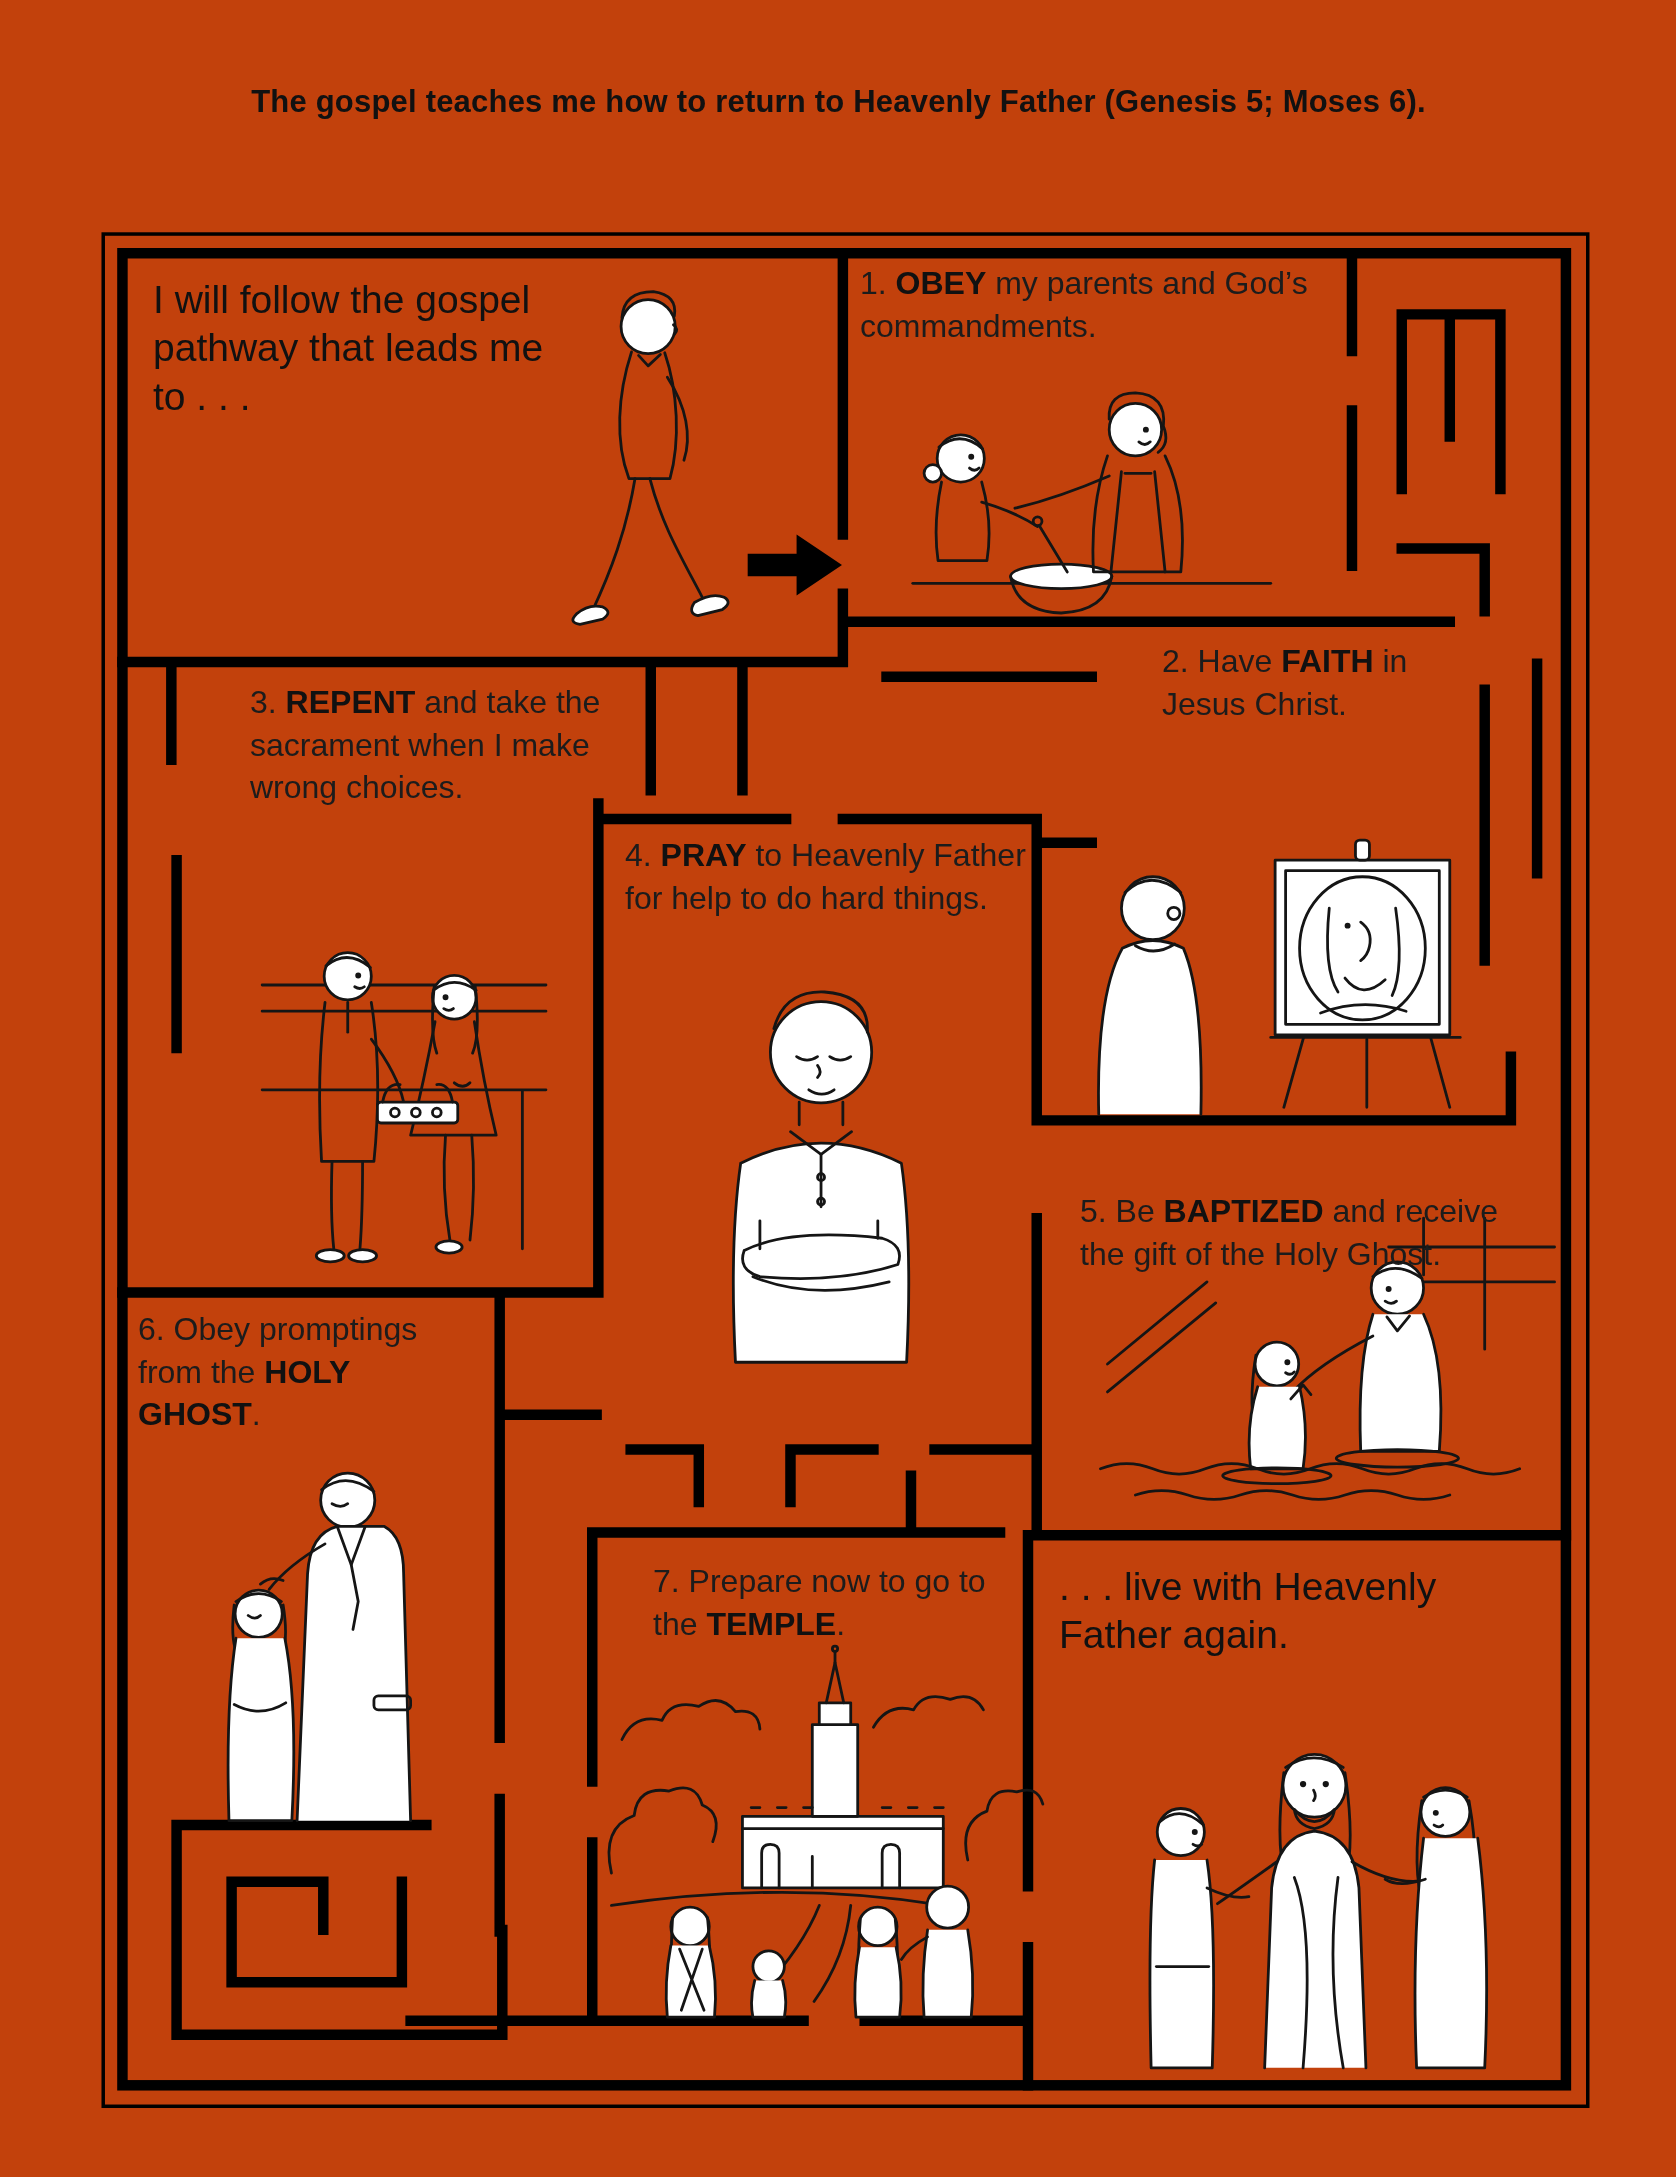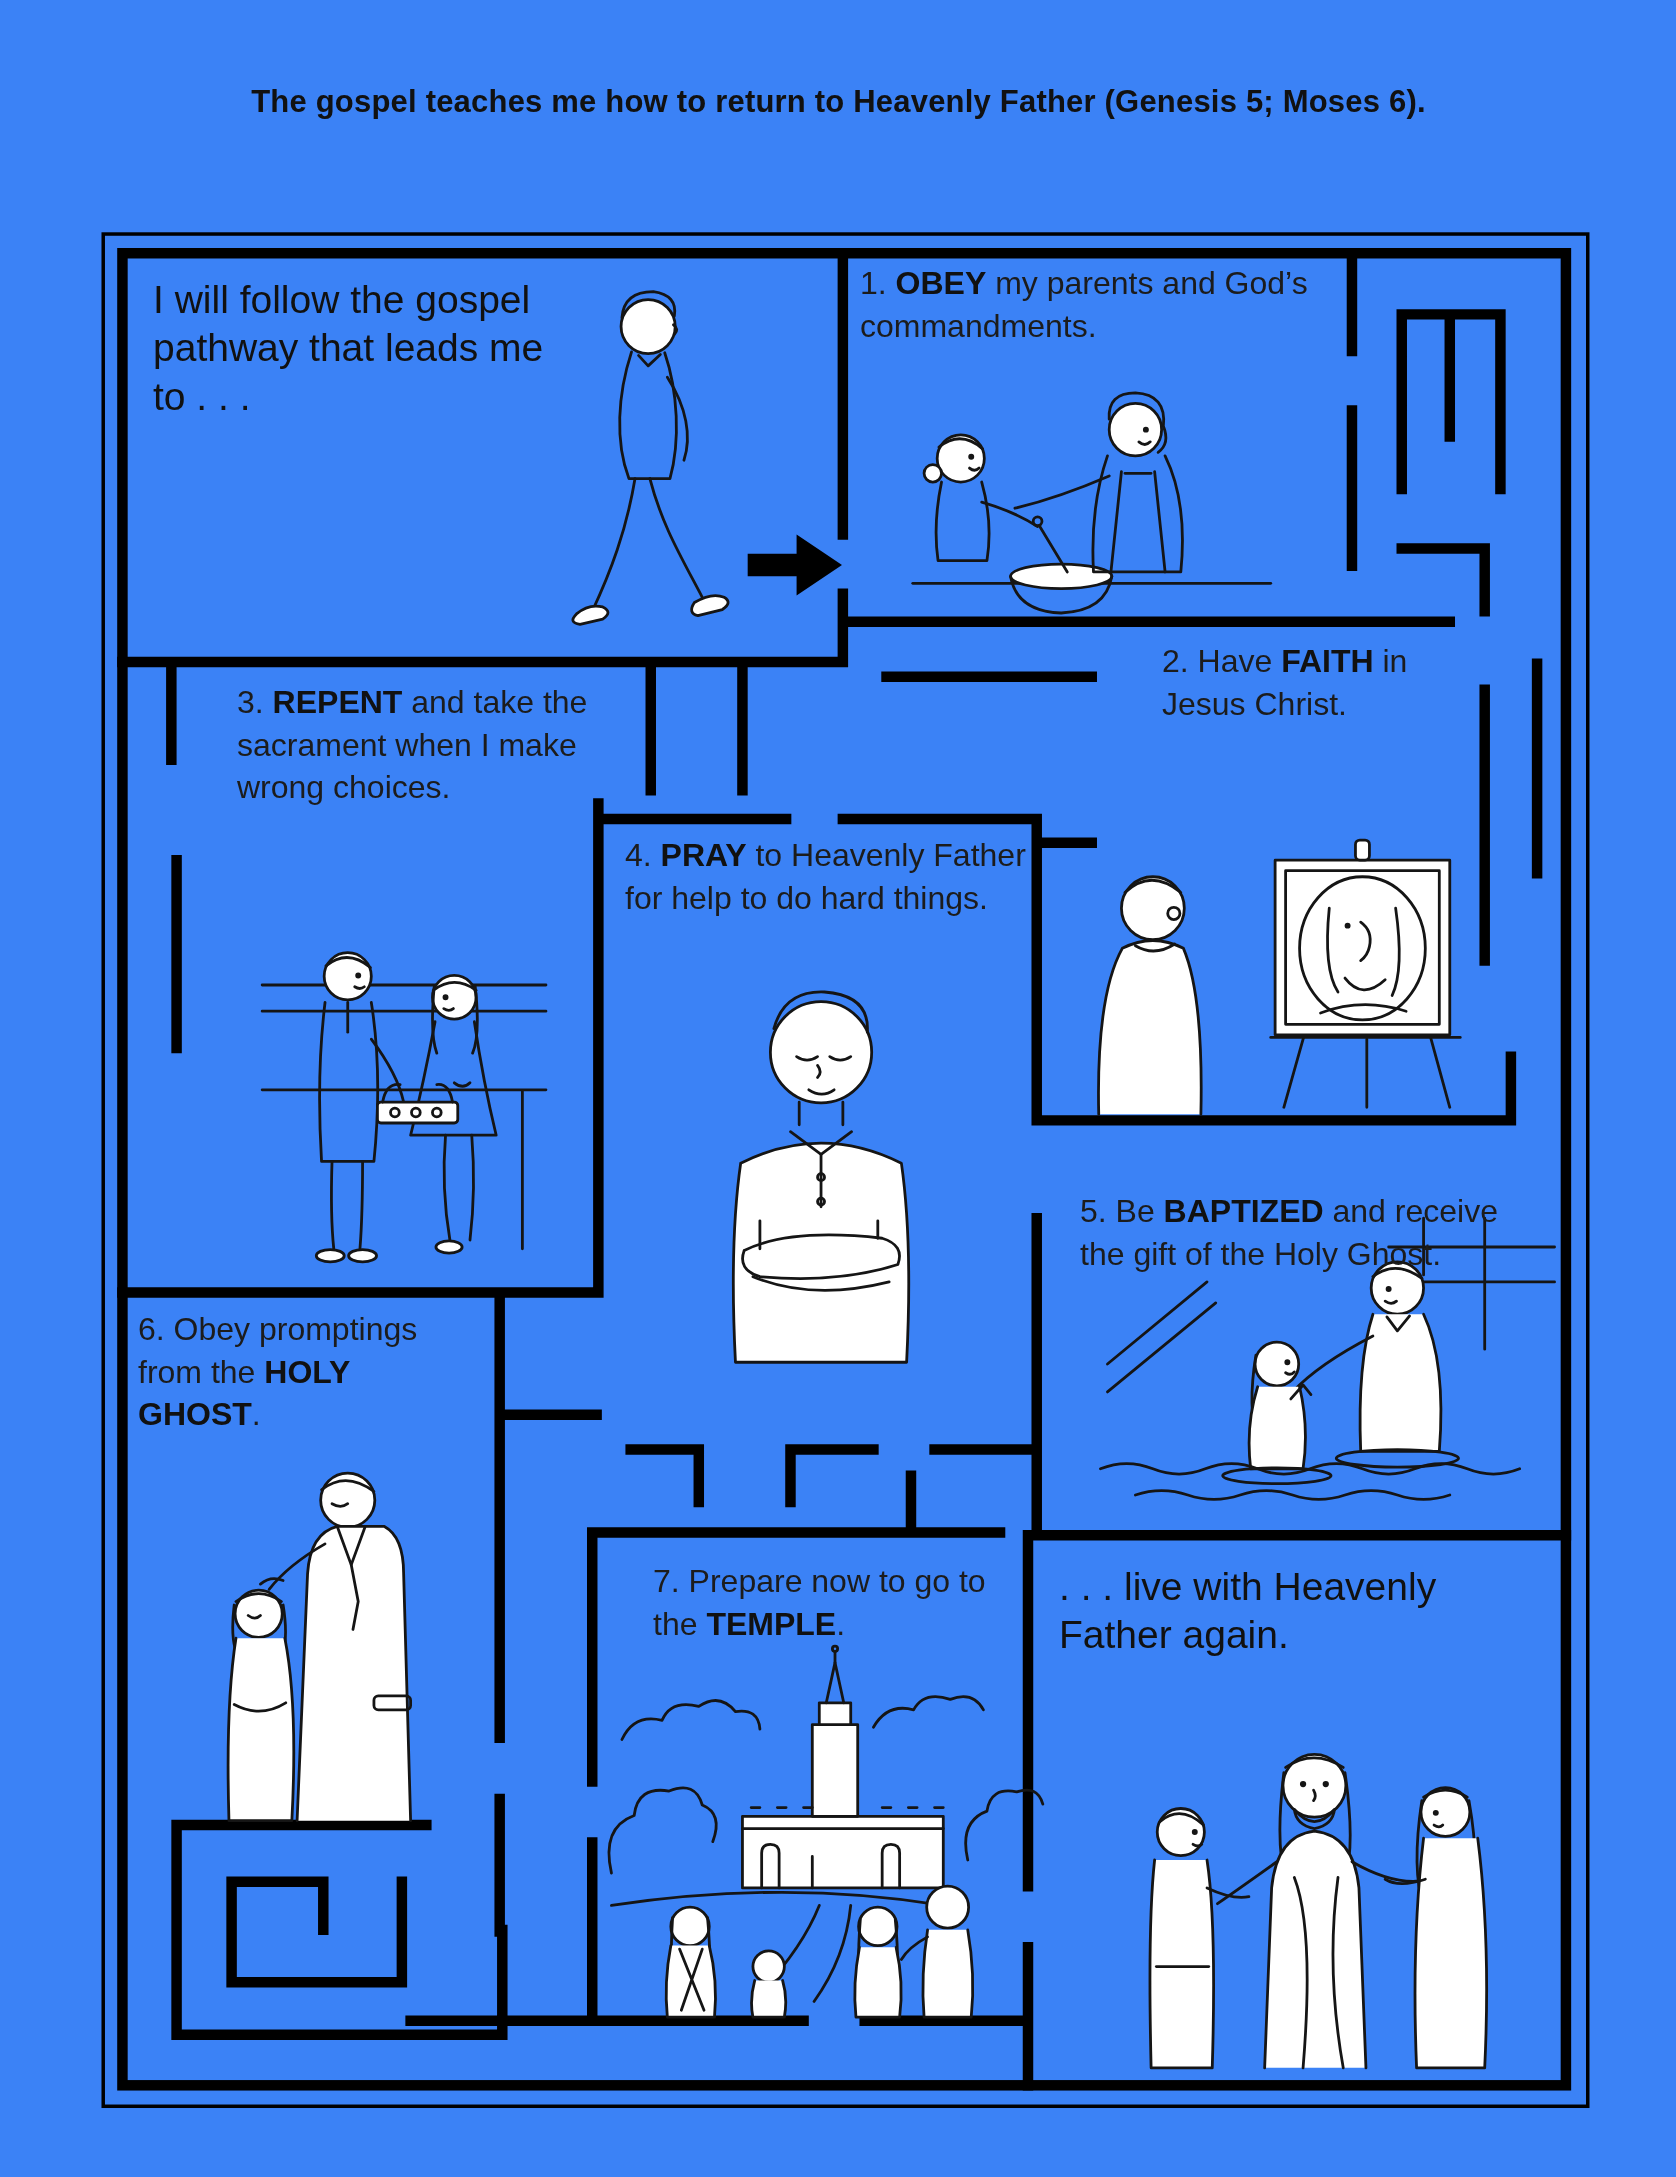--- a/index.html
+++ b/index.html
@@ -1,16 +1,16 @@
 <!DOCTYPE html>
 <html style="font-size:14px"><head>
 <meta charset="utf-8">
 <style>
   html,body{margin:0;padding:0;background:#ffffff;}
-  .page{position:relative;width:1677px;height:2177px;background:#3b82f6;
+  .page{position:relative;width:1677px;height:2177px;background:#c2410c;
         font-family:"Liberation Sans",sans-serif;color:#000;overflow:hidden;}
   .title{position:absolute;left:0;top:84px;width:100%;text-align:center;
          font-size:31px;font-weight:700;letter-spacing:0.2px;color:#111;}
   .maze-svg{position:absolute;left:0;top:0;}
   .txt{position:absolute;font-size:32px;line-height:1.33;color:#1c1c1c;}
   .txt .kw{font-weight:700;color:#111;}
   .big{font-size:39px;font-weight:400;line-height:1.24;color:#111;}
 </style>
 </head>
 <body>
@@ -243,21 +243,21 @@
   <div class="txt big" style="left:153px;top:276px;width:419px;">I will follow the gospel pathway that leads me to . . .</div>
 
   <div class="txt" style="left:860px;top:262px;width:476px;">
     <span>1. </span><span class="kw">OBEY</span><span> my parents and God’s commandments.</span>
   </div>
 
   <div class="txt" style="left:1162px;top:640px;width:306px;">
     <span>2. Have </span><span class="kw">FAITH</span><span> in Jesus Christ.</span>
   </div>
 
-  <div class="txt" style="left:237px;top:681px;width:367px;">
+  <div class="txt" style="left:250px;top:681px;width:367px;">
     <span>3. </span><span class="kw">REPENT</span><span> and take the sacrament when I make wrong choices.</span>
   </div>
 
   <div class="txt" style="left:613px;top:834px;width:411px;margin-left:12px;">
     <span>4. </span><span class="kw">PRAY</span><span> to Heavenly Father for help to do hard things.</span>
   </div>
 
   <div class="txt" style="left:1080px;top:1190px;width:454px;">
     <span>5. Be </span><span class="kw">BAPTIZED</span><span> and receive the gift of the Holy Ghost.</span>
   </div>

